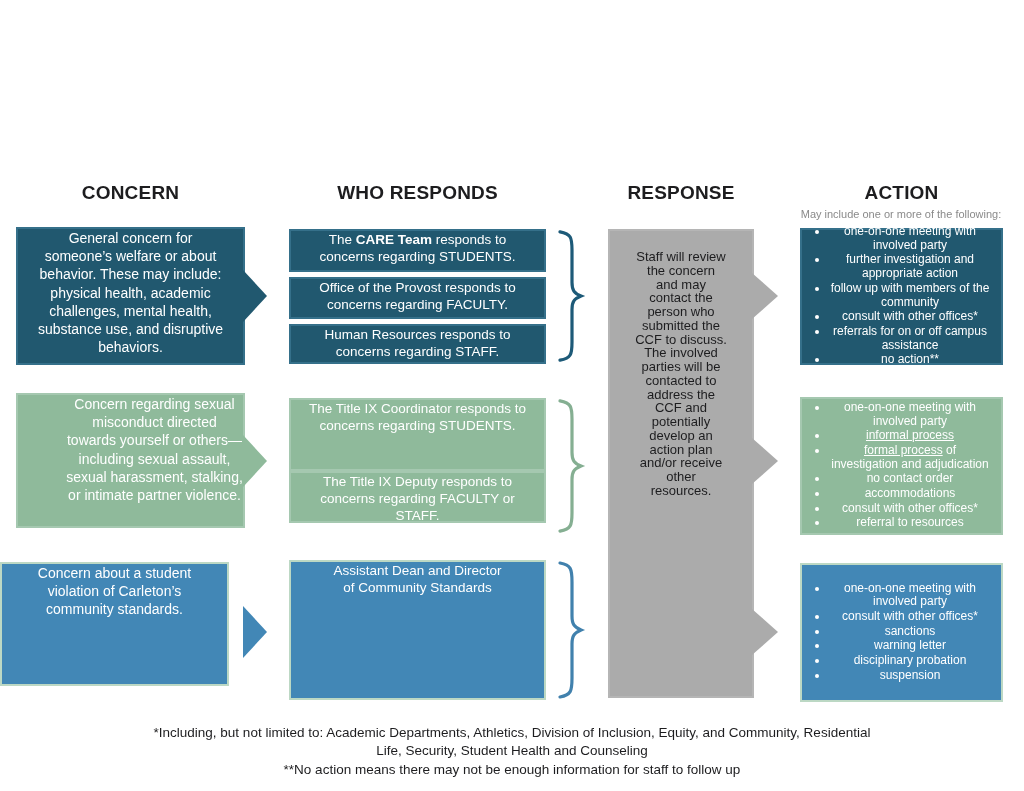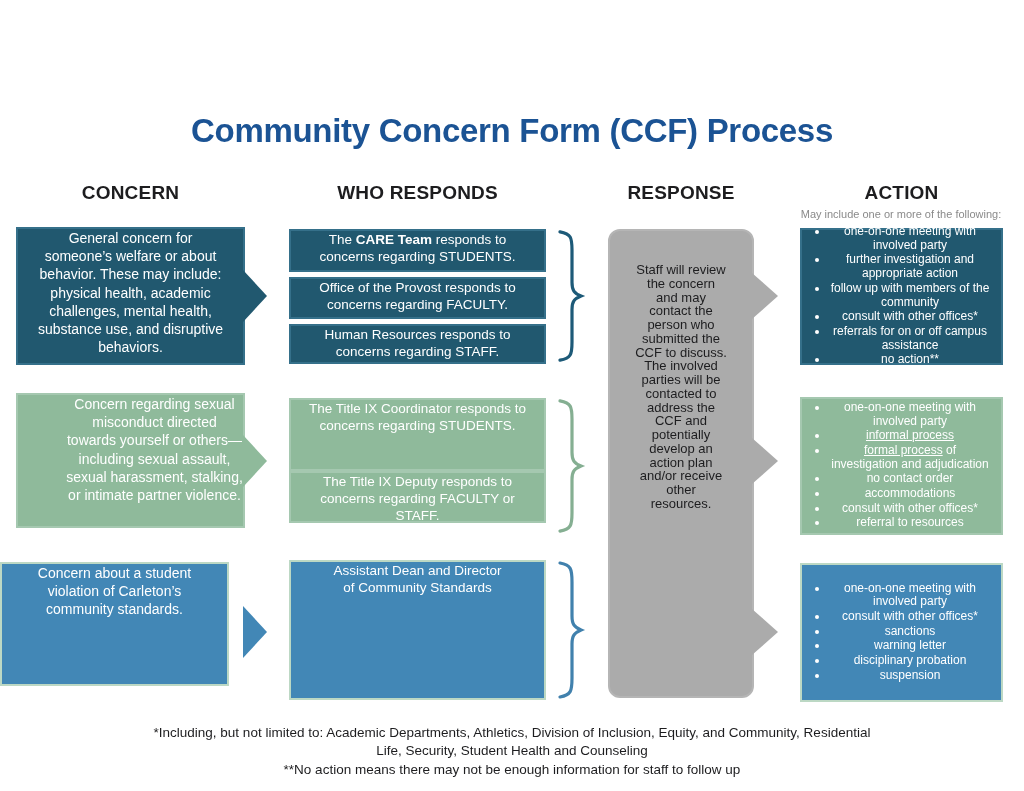--- a/index.html
+++ b/index.html
@@ -47,21 +47,20 @@
   .brace.bt path{stroke:#1d5a78;}
   .brace.bg path{stroke:#85af92;}
   .brace.bb path{stroke:#4181ad;}
   #footnotes{left:152px;top:724px;width:720px;text-align:center;font-size:13.5px;line-height:1.37;color:#1d1d1f;}
 </style>
 </head>
 <body>
 
 <div id="canvas">
 
-  <h1 id="title" class="abs">Community Concern Form (CCF) Process</h1>
 
   <div id="h-concern" class="abs col-header">CONCERN</div>
   <div id="h-who" class="abs col-header">WHO RESPONDS</div>
   <div id="h-response" class="abs col-header">RESPONSE</div>
   <div id="h-action" class="abs col-header">ACTION</div>
   <div id="action-note" class="abs">May include one or more of the following:</div>
 
   <div class="abs box teal" style="left:16px;top:227px;width:229px;height:138px;">
     <div class="concern-text">General concern for someone’s welfare or about behavior. These may include: physical health, academic challenges, mental health, substance use, and disruptive behaviors.</div>
   </div>
@@ -137,21 +136,21 @@
     <ul>
         <li><span>one-on-one meeting with involved party</span></li>
         <li><span>consult with other offices*</span></li>
         <li><span>sanctions</span></li>
         <li><span>warning letter</span></li>
         <li><span>disciplinary probation</span></li>
         <li><span>suspension</span></li>
       </ul>
   </div>
 
-  <div class="abs box graybox" style="left:608px;top:229px;width:146px;height:469px;padding-top:32px;border-radius:12px;">
+  <div class="abs box graybox" style="left:608px;top:229px;width:146px;height:469px;padding-top:19px;">
     <div class="response-text">Staff will review the concern and may contact the person who submitted the CCF to discuss. The involved parties will be contacted to address the CCF and potentially develop an action plan and/or receive other resources.</div>
   </div>
   <div class="abs arr gr" style="left:752px;top:273px;width:26px;height:46px;"></div>
   <div class="abs arr gr" style="left:752px;top:438px;width:26px;height:46px;"></div>
   <div class="abs arr gr" style="left:752px;top:609px;width:26px;height:46px;"></div>
 
   <div id="footnotes" class="abs">
     <div>*Including, but not limited to: Academic Departments, Athletics, Division of Inclusion, Equity, and Community, Residential Life, Security, Student Health and Counseling</div>
     <div>**No action means there may not be enough information for staff to follow up</div>
   </div>

